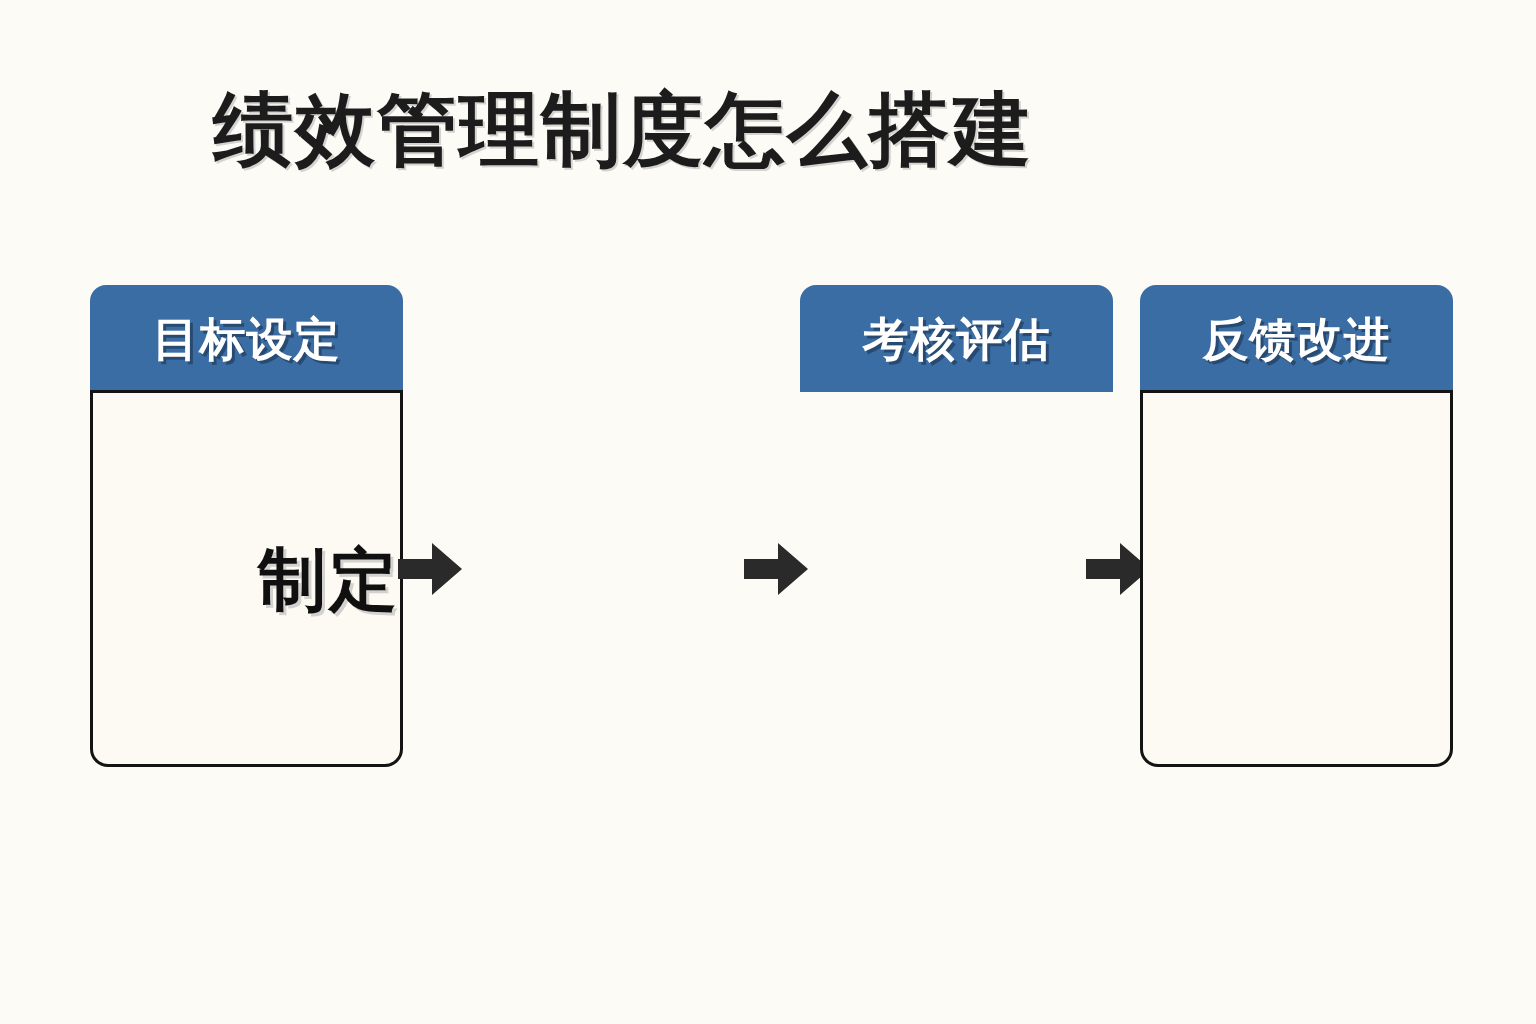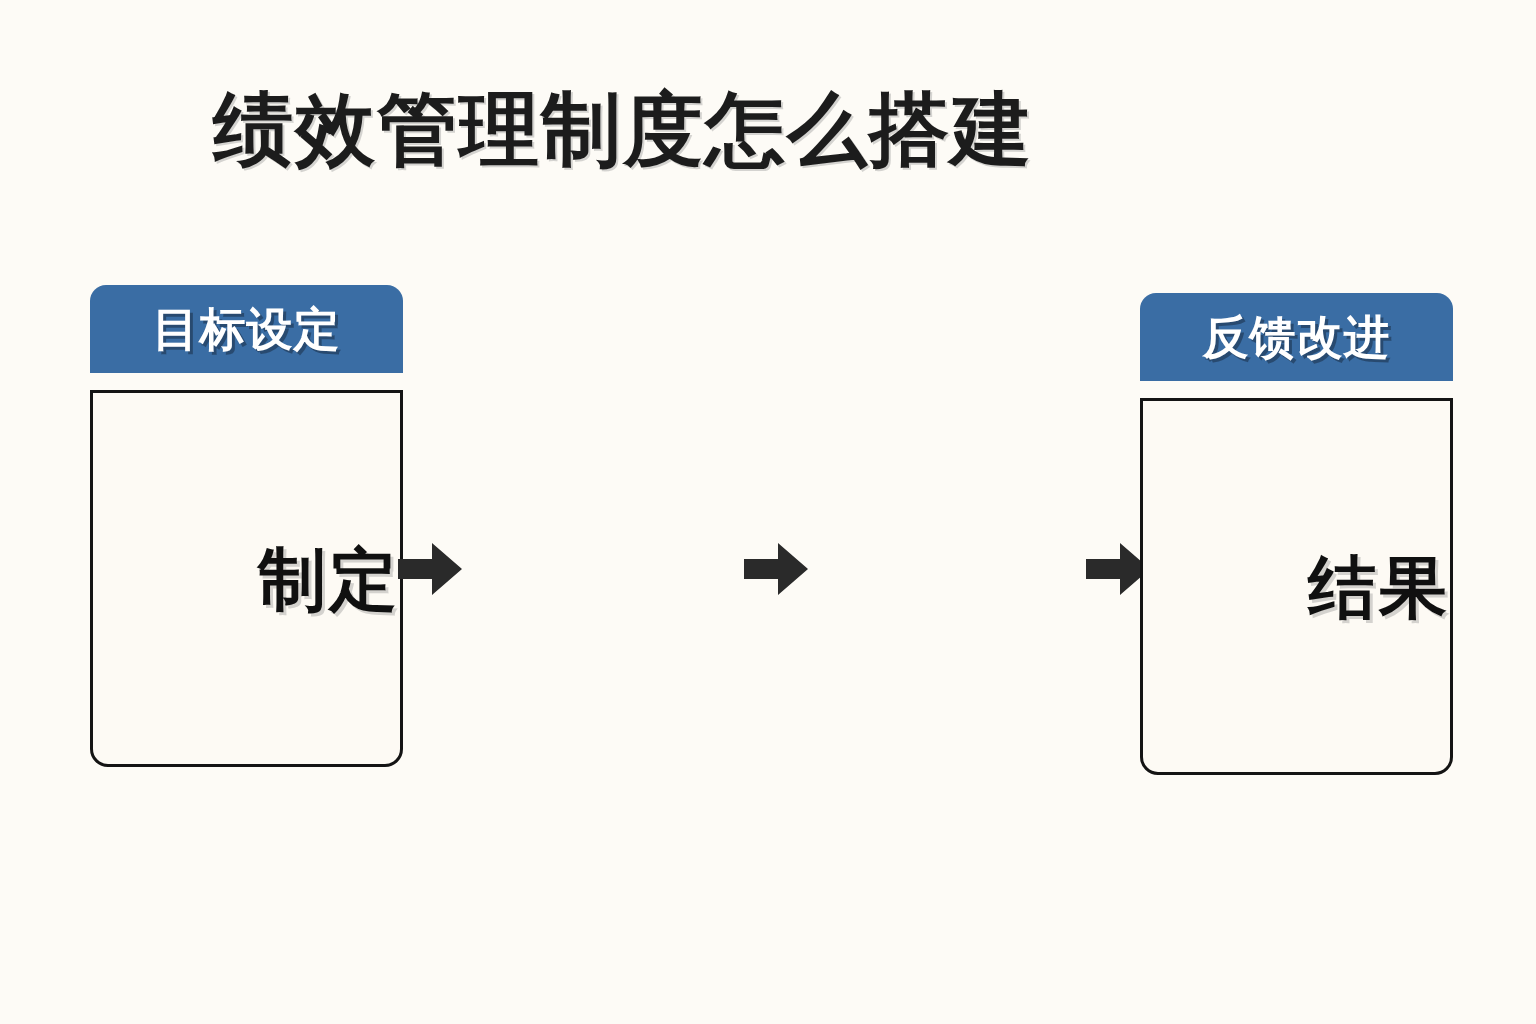--- a/index.html
+++ b/index.html
@@ -48,28 +48,28 @@
 
   .card {
     position: absolute;
     top: 0;
     width: 313px;
     height: 482px;
   }
   .card.c0 { left: 90px;   }
   .card.c1 { left: 455px;  }
   .card.c2 { left: 800px;  }
-  .card.c3 { left: 1140px; margin-top: 8px; }
+  .card.c3 { left: 1140px; }
 
   .card-header {
     position: absolute;
     left: 0;
     top: 0;
     width: 100%;
-    height: 88px;
+    height: 107px;
     box-sizing: border-box;
     background: #3a6da4;
     border-radius: 16px 16px 0 0;
     display: flex;
     align-items: center;
     justify-content: center;
   }
   .card-header-label {
     font-size: 46px;
     font-weight: 700;
@@ -142,31 +142,33 @@
     </div>
 
 
     <div class="arrow a1">
       <svg viewBox="0 0 72 72" xmlns="http://www.w3.org/2000/svg" aria-hidden="true">
         <polygon points="4,26 38,26 38,10 68,36 38,62 38,46 4,46" fill="#2a2a2a"></polygon>
       </svg>
     </div>
 
     <div class="card c2">
+      <div class="card-header">
+        <span class="card-header-label">考核评估</span>
+      </div>
     </div>
 
     <div class="arrow a2">
       <svg viewBox="0 0 72 72" xmlns="http://www.w3.org/2000/svg" aria-hidden="true">
         <polygon points="4,26 38,26 38,10 68,36 38,62 38,46 4,46" fill="#2a2a2a"></polygon>
       </svg>
     </div>
 
     <div class="card c3">
       <div class="card-header">
         <span class="card-header-label">反馈改进</span>
       </div>
       <div class="card-body">
-        <span class="card-body-line">结果</span>
       </div>
     </div>
 
   </div>
 </div>
 
 </body></html>

